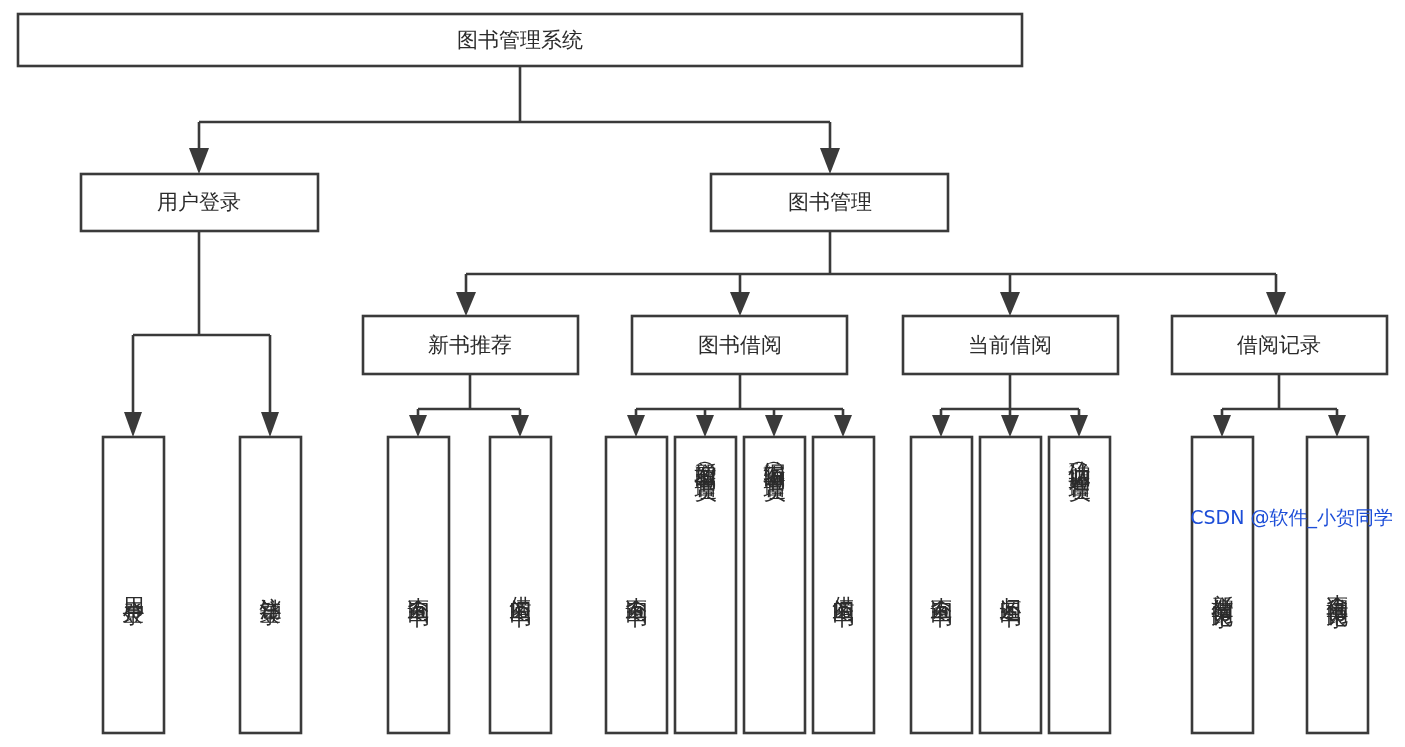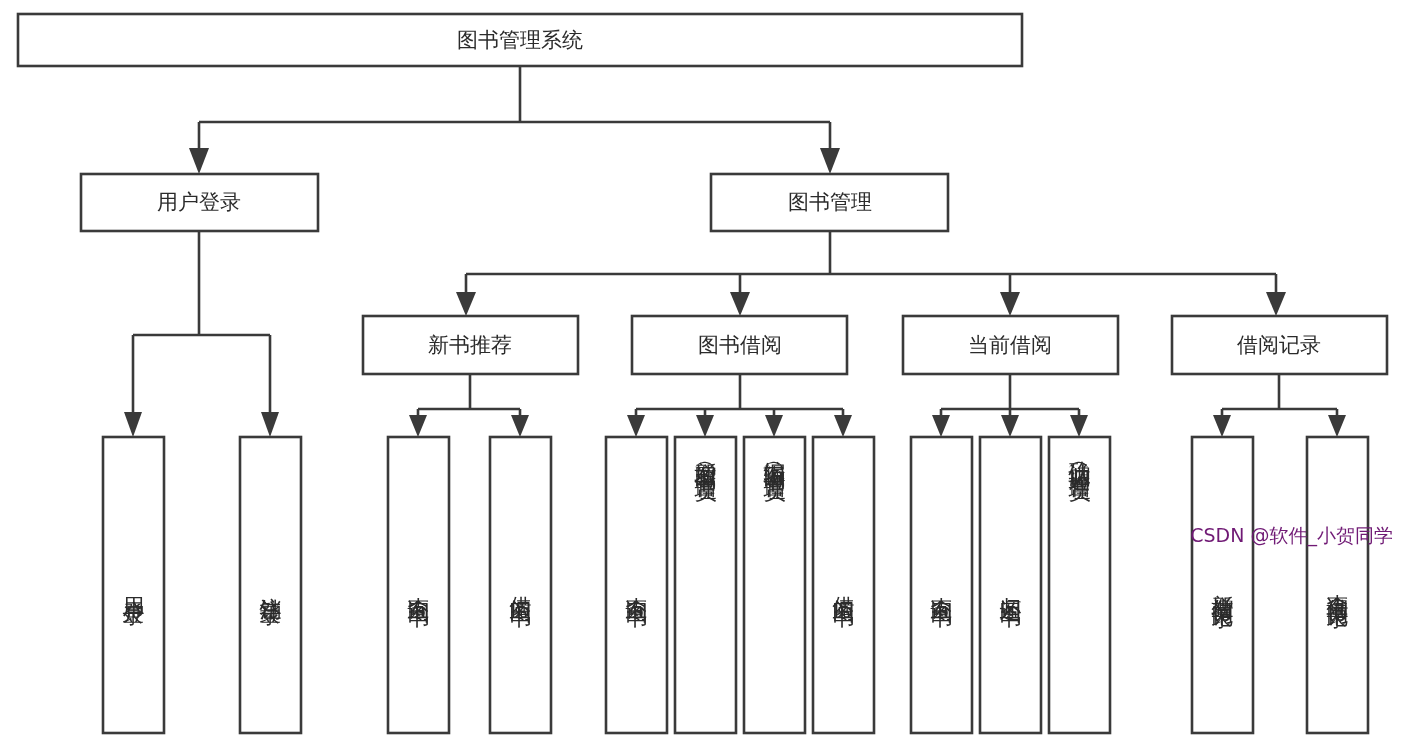--- a/index.html
+++ b/index.html
@@ -62,24 +62,24 @@
     font-family: "DejaVu Sans", "Liberation Sans", sans-serif;
     font-size: 22px;
     line-height: 1.0;
     color: #2b2b2b;
     letter-spacing: 3px;
     white-space: nowrap;
   }
   .watermark {
     position: absolute;
     right: 12px;
-    bottom: 6px;
+    bottom: 24px;
     font-family: "DejaVu Sans", "Liberation Sans", sans-serif;
     font-size: 19px;
-    color: #701a75;
+    color: #1d4ed8;
     white-space: nowrap;
     pointer-events: none;
   }
 </style>
 </head>
 <body>
 
 <div id="diagram-root">
 
   <svg id="tree-svg" viewBox="0 0 1405 747">

